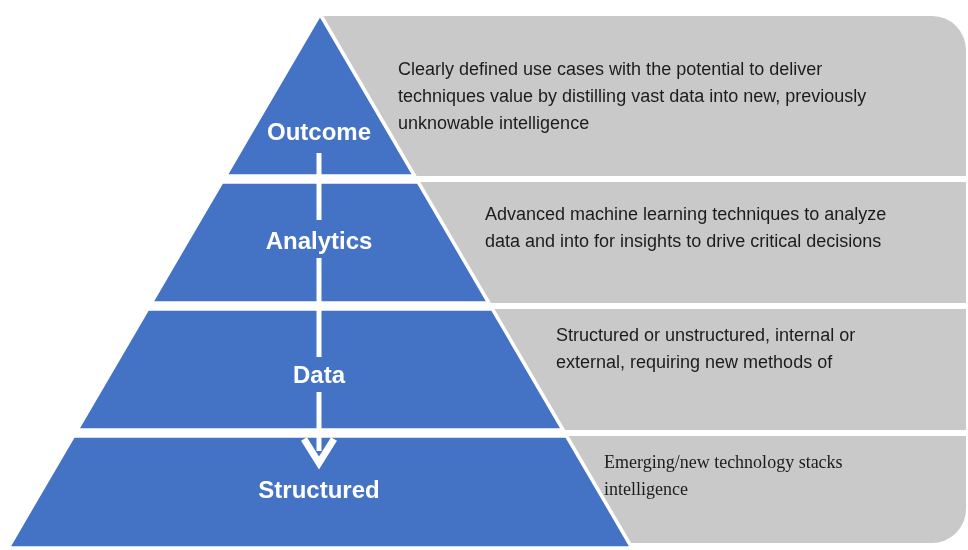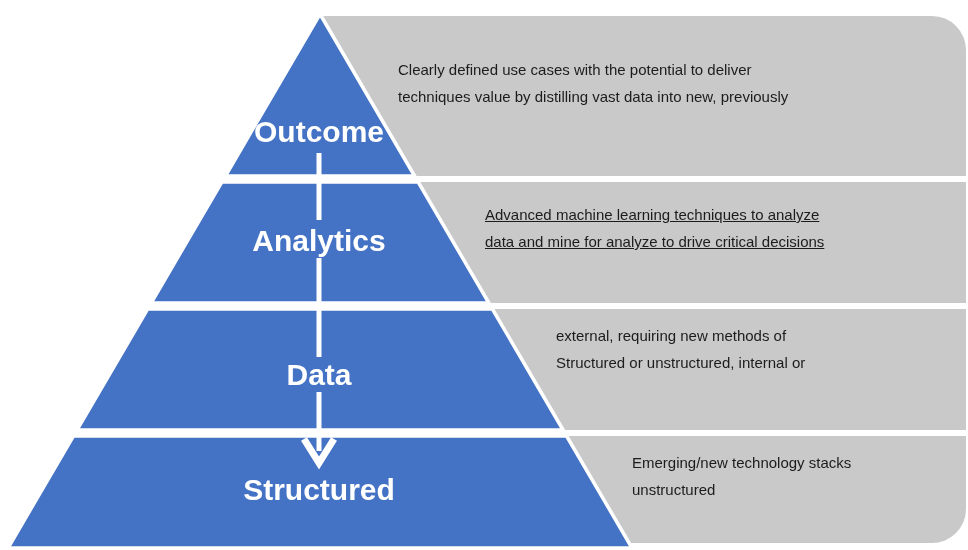--- a/index.html
+++ b/index.html
@@ -7,34 +7,34 @@
     position:relative;width:968px;height:550px;background:#ffffff;
     font-family:"Liberation Sans",sans-serif;overflow:hidden;
   }
   
   .gbox{position:absolute;left:318px;right:2px;background:#C9C9C9;}
   .gbox.g1{top:16px;height:160px;border-radius:0 34px 0 0;}
   .gbox.g2{top:182px;height:121px;}
   .gbox.g3{top:309px;height:121px;}
   .gbox.g4{top:436px;height:107px;border-radius:0 0 34px 0;}
   
-  .desc{position:absolute;color:#1c1c1c;font-size:15px;line-height:27px;}
+  .desc{position:absolute;color:#1c1c1c;font-size:18px;line-height:27px;}
   .desc .ln{white-space:nowrap;}
   .desc.d1{left:398px;top:56px;}
-  .desc.d2{left:485px;top:201px;text-decoration:underline;}
+  .desc.d2{left:485px;top:201px;}
   .desc.d3{left:556px;top:322px;}
-  .desc.d4{left:632px;top:449px;}
+  .desc.d4{left:604px;top:449px;font-family:Liberation Serif, serif;}
   
   svg.pyr{position:absolute;left:0;top:0;}
   .band{fill:#4472C4;stroke:#ffffff;stroke-width:3.5;stroke-linejoin:round;}
   .arrow{stroke:#ffffff;fill:none;}
   
   .lvl{
     position:absolute;left:194px;width:250px;text-align:center;
-    color:#ffffff;font-weight:700;font-size:30px;line-height:28px;
+    color:#ffffff;font-weight:700;font-size:24px;line-height:28px;
   }
   .lvl.l1{top:118px;}
   .lvl.l2{top:227px;}
   .lvl.l3{top:361px;}
   .lvl.l4{top:476px;}
 </style>
 </head>
 <body>
 
 <div class="stage">
@@ -58,27 +58,28 @@
   </svg>
 
   <div class="lvl l1">Outcome</div>
   <div class="lvl l2">Analytics</div>
   <div class="lvl l3">Data</div>
   <div class="lvl l4">Structured</div>
 
   <div class="desc d1">
     <div class="ln">Clearly defined use cases with the potential to deliver</div>
     <div class="ln">techniques value by distilling vast data into new, previously</div>
+    <div class="ln">unknowable intelligence</div>
   </div>
   <div class="desc d2">
     <div class="ln">Advanced machine learning techniques to analyze</div>
-    <div class="ln">data and mine for analyze to drive critical decisions</div>
+    <div class="ln">data and into for insights to drive critical decisions</div>
   </div>
   <div class="desc d3">
+    <div class="ln">Structured or unstructured, internal or</div>
     <div class="ln">external, requiring new methods of</div>
-    <div class="ln">Structured or unstructured, internal or</div>
   </div>
   <div class="desc d4">
     <div class="ln">Emerging/new technology stacks</div>
-    <div class="ln">unstructured</div>
+    <div class="ln">intelligence</div>
   </div>
 
 </div>
 
 </body></html>

